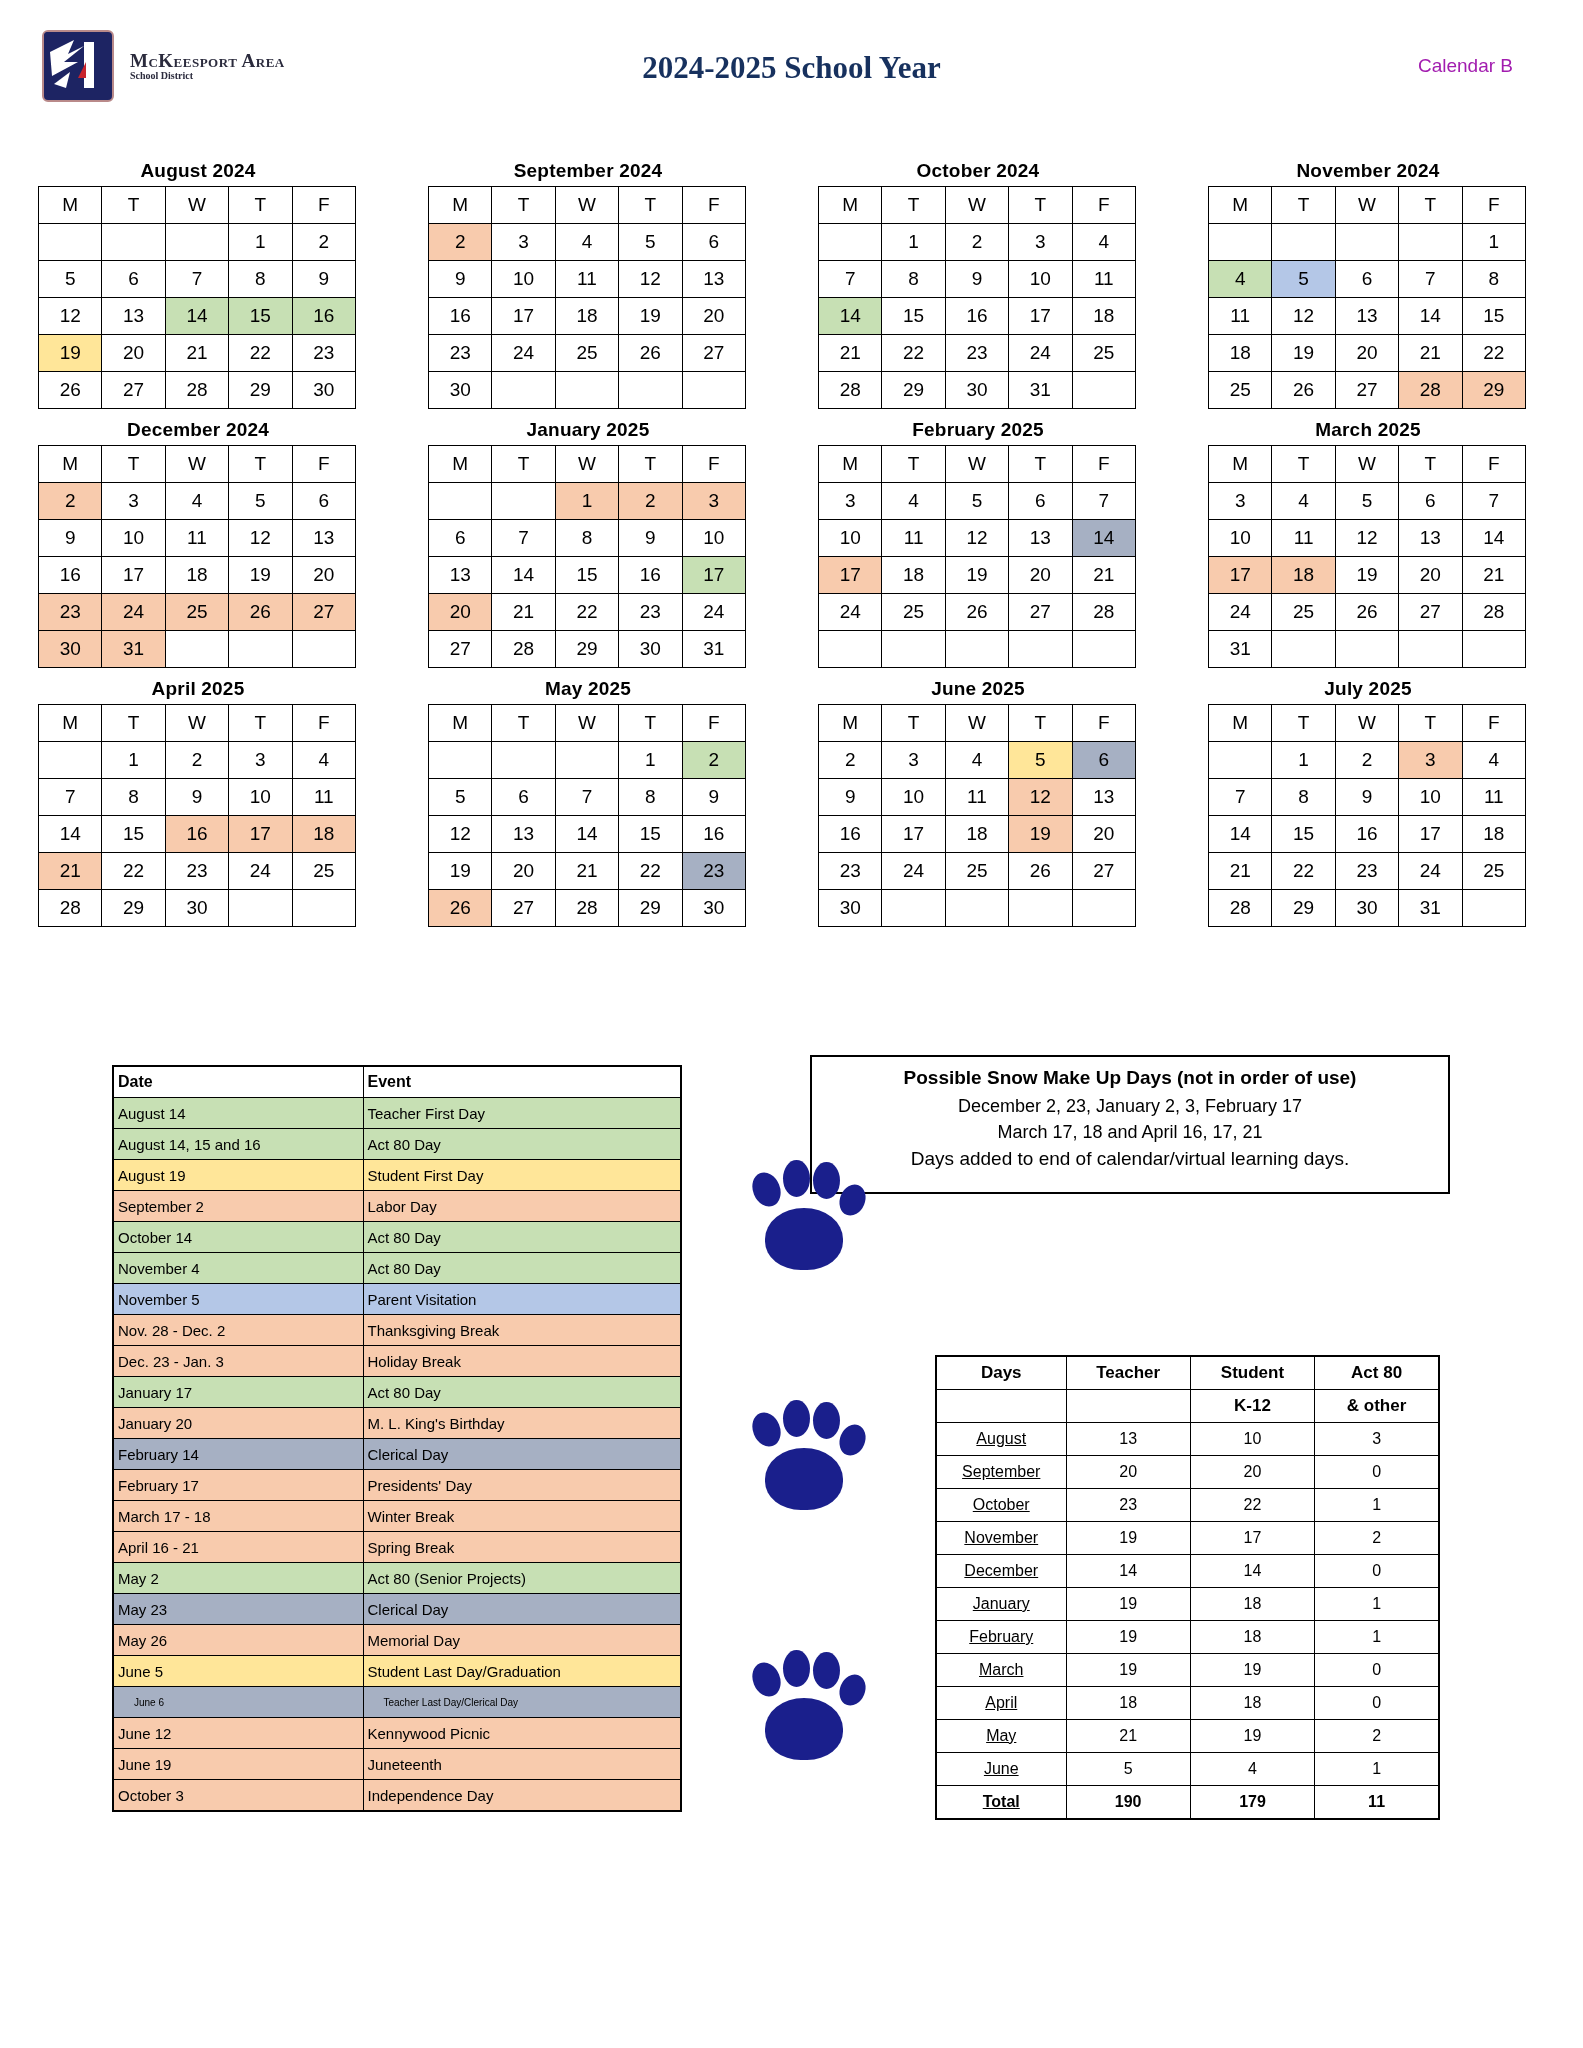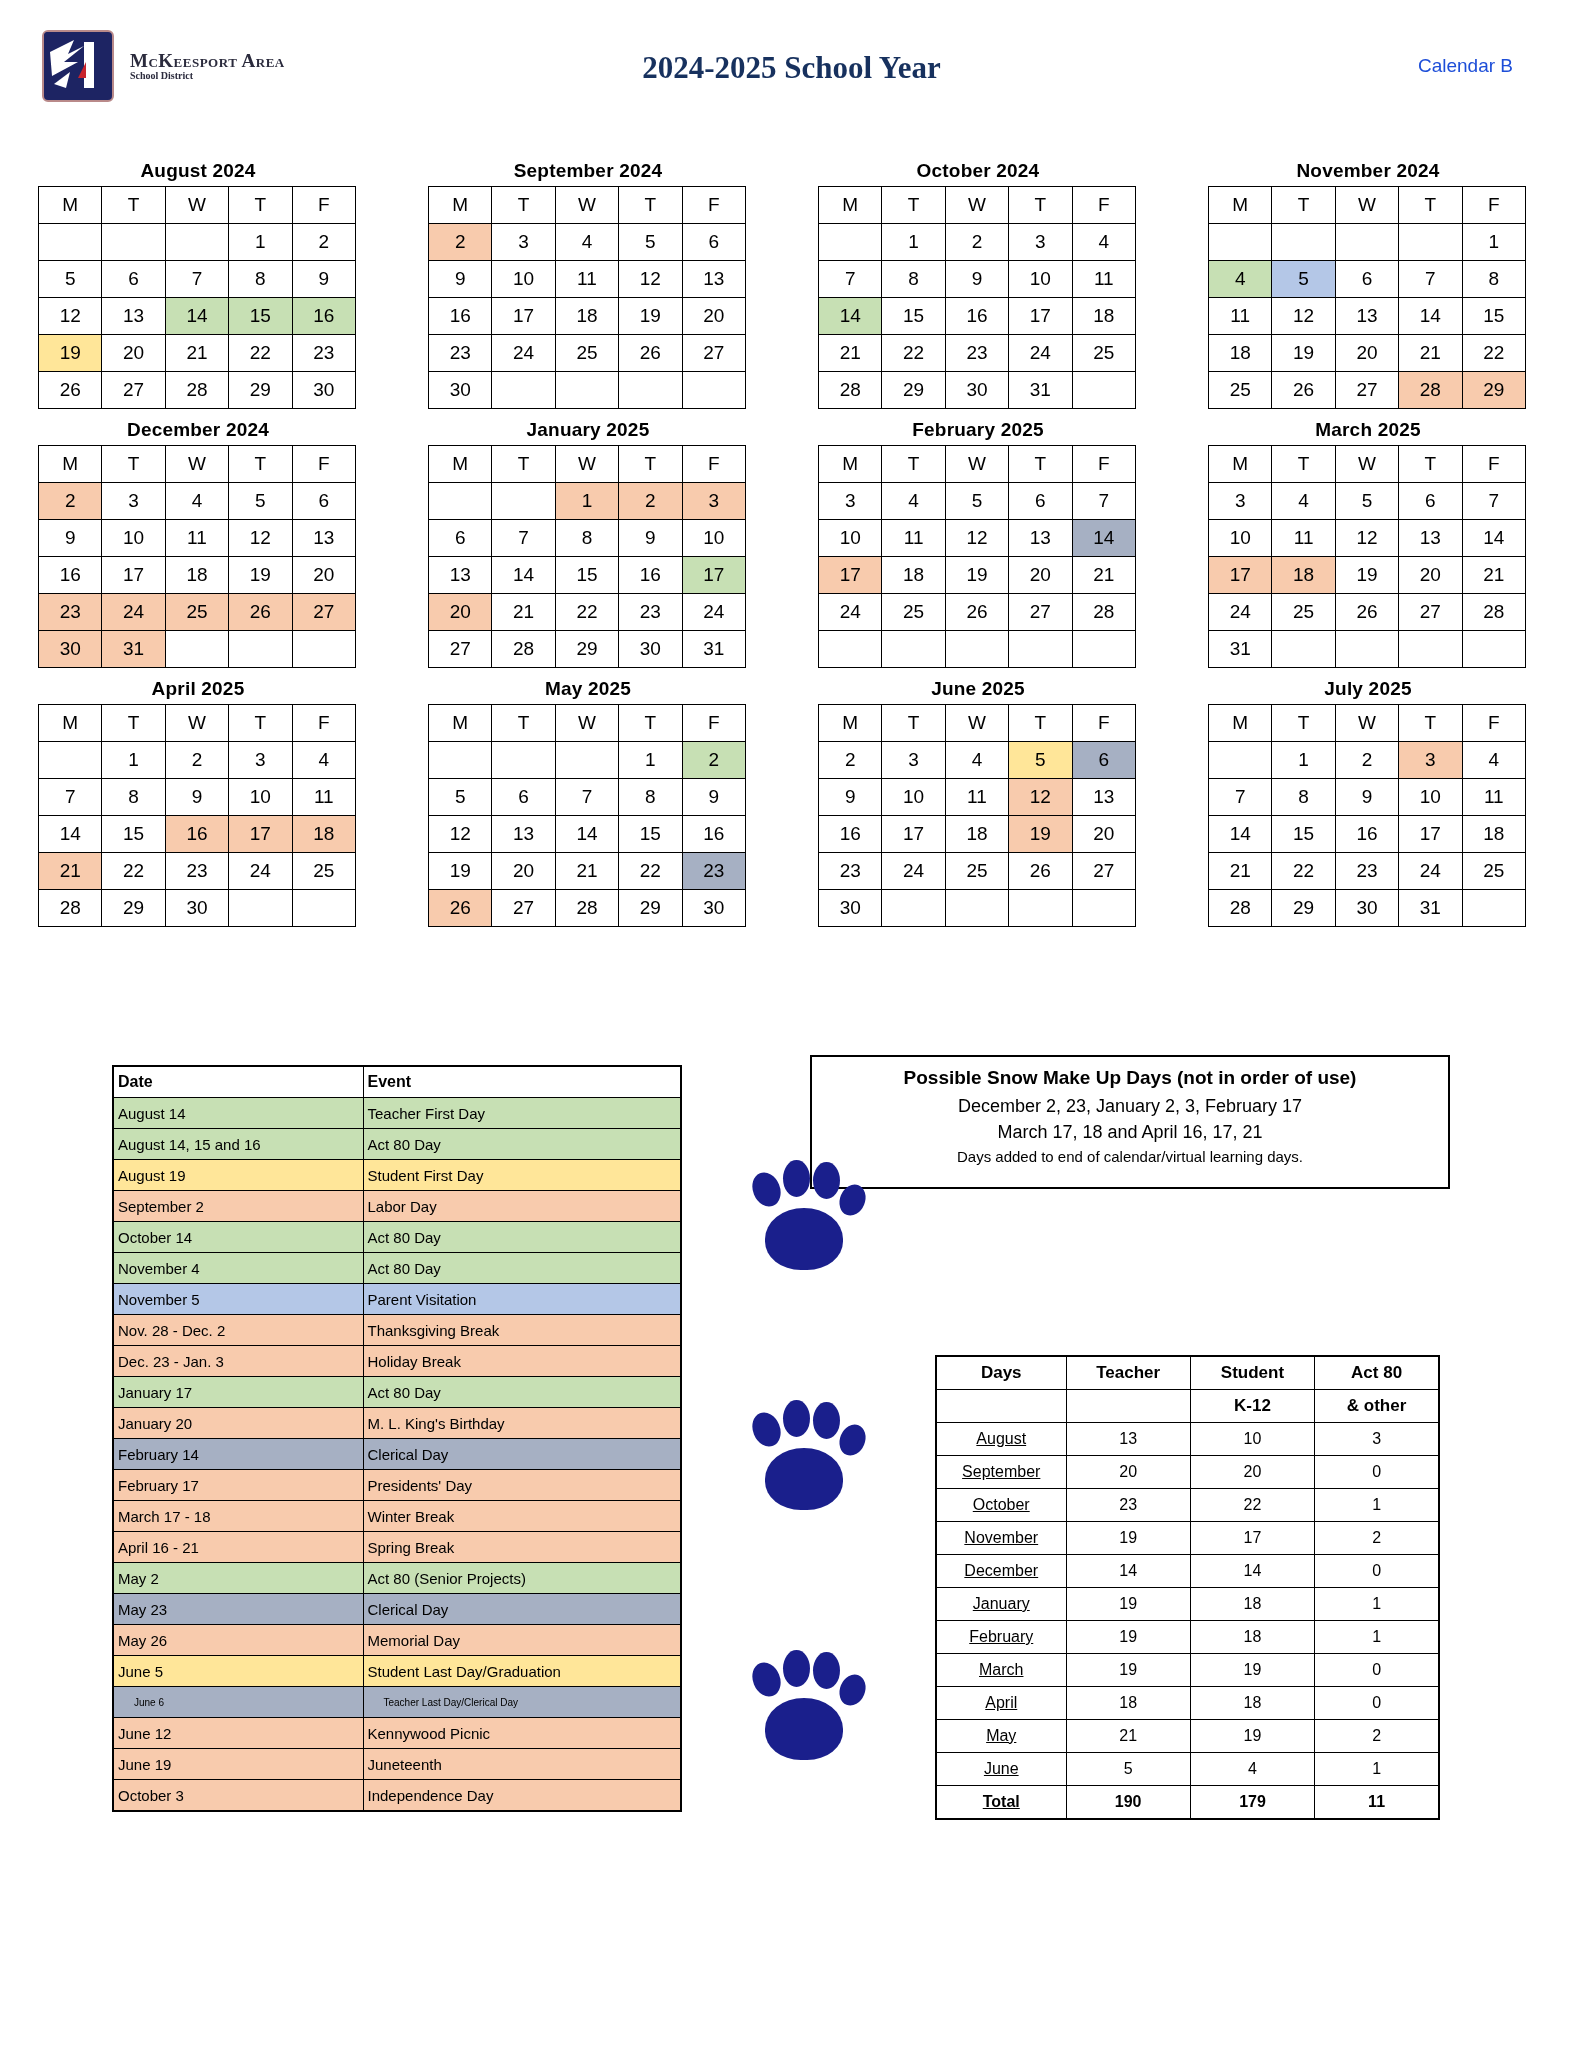--- a/index.html
+++ b/index.html
@@ -6,21 +6,21 @@
   body{width:1583px;height:2048px;font-family:"Liberation Sans",sans-serif;color:#000;position:relative;overflow:hidden;}
 
   
   #header{position:relative;height:120px;}
   #logo-wrap{position:absolute;left:42px;top:30px;display:flex;align-items:center;gap:16px;}
   #logo-mark{width:68px;height:68px;border:2px solid #b98a8a;border-radius:6px;background:#1d2463;position:relative;overflow:hidden;}
   #logo-text{line-height:1.05;}
   #logo-text .l1{font-family:"Liberation Serif",serif;font-size:19px;letter-spacing:.5px;color:#2b2b3d;font-variant:small-caps;font-weight:700;}
   #logo-text .l2{font-family:"Liberation Serif",serif;font-size:10px;color:#2b2b3d;font-weight:700;}
   #page-title{position:absolute;left:0;right:0;top:50px;text-align:center;font-family:"Liberation Serif",serif;font-size:31px;font-weight:700;color:#17315e;}
-  #calendar-label{position:absolute;right:70px;top:55px;font-size:19px;color:#1d4ed8;}
+  #calendar-label{position:absolute;right:70px;top:55px;font-size:19px;color:#a21caf;}
 
   
   #months{position:absolute;left:0;top:160px;width:1583px;}
   .month-row{display:flex;justify-content:flex-start;padding-left:38px;margin-bottom:10px;}
   .month{width:320px;margin-right:70px;}
   .month:last-child{margin-right:0;}
   .month-title{text-align:center;font-size:19px;font-weight:700;margin-bottom:4px;letter-spacing:.2px;}
   table.cal{border-collapse:collapse;width:318px;table-layout:fixed;}
   table.cal td,table.cal th{border:1.6px solid #000;height:36px;text-align:center;font-size:19px;font-weight:400;padding:0;width:20%;}
   table.cal th{font-weight:400;}
@@ -39,21 +39,21 @@
   #legend td.yellow{background:#ffe699;}
   #legend td.orange{background:#f8cbad;}
   #legend td.blue{background:#b4c7e7;}
   #legend td.slate{background:#a6b0c3;}
   #legend td.small{font-size:10px;padding-left:20px;}
 
   
   #snow-box{position:absolute;left:810px;top:1055px;width:640px;border:2px solid #000;padding:10px 12px 14px;box-sizing:border-box;text-align:center;}
   #snow-box .hd{font-size:19px;font-weight:700;margin-bottom:7px;}
   #snow-box .ln{font-size:18px;margin-bottom:5px;}
-  #snow-box .ln.small{font-size:15px;margin-bottom:8px;}
+  #snow-box .ln.small{font-size:19px;margin-bottom:8px;}
 
   
   #days{position:absolute;left:935px;top:1355px;border-collapse:collapse;width:505px;table-layout:fixed;border:2px solid #000;}
   #days td,#days th{border:1.4px solid #000;text-align:center;font-size:16px;height:32px;padding:0 3px;}
   #days th{font-weight:700;font-size:17px;}
   #days td.label{font-size:16px;text-decoration:underline;}
   #days tr.total td{font-weight:700;}
   #days col.cm{width:130px;}
 
   

